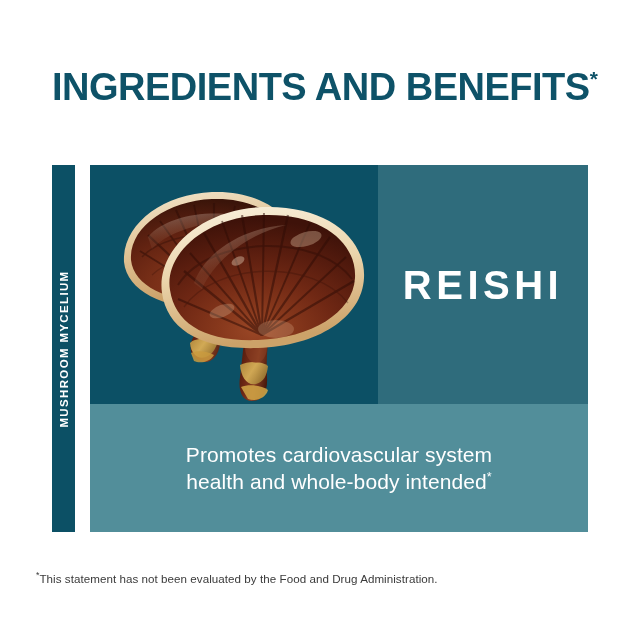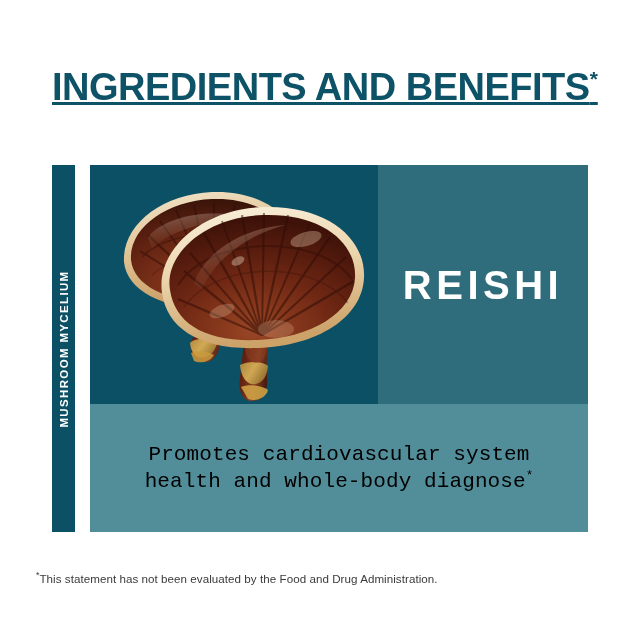--- a/index.html
+++ b/index.html
@@ -21,21 +21,20 @@
     position: absolute;
     left: 52px;
     top: 68px;
     font-family: "Liberation Sans", sans-serif;
     font-size: 38px;
     font-weight: bold;
     letter-spacing: -0.5px;
     color: #0E5268;
     line-height: 1;
     white-space: nowrap;
-    text-decoration: underline;
   }
   #page-title .sup {
     font-size: 0.55em;
     vertical-align: super;
     line-height: 0;
     letter-spacing: 0;
   }
 
   
   #card {
@@ -118,22 +117,22 @@
     left: 0;
     top: 239px;
     width: 498px;
     height: 128px;
     background: #528E9A;
     display: flex;
     align-items: center;
     justify-content: center;
   }
   #benefit-text {
-    color: #000000;
-    font-family: Liberation Mono, monospace;
+    color: #ffffff;
+    font-family: Liberation Sans, sans-serif;
     font-weight: normal;
     font-size: 21px;
     line-height: 1.3;
     text-align: center;
     letter-spacing: 0.1px;
     padding: 0 18px;
   }
   #benefit-text .sup {
     font-size: 0.6em;
     vertical-align: super;
@@ -305,21 +304,21 @@
       </div>
 
       <div id="name-cell">
         <span id="ingredient-name">REISHI</span>
       </div>
     </div>
 
     <div id="benefit-band">
       <div id="benefit-text">
         <span>Promotes cardiovascular system</span><br>
-        <span>health and whole-body diagnose</span><span class="sup">*</span>
+        <span>health and whole-body intended</span><span class="sup">*</span>
       </div>
     </div>
 
   </div>
 </div>
 
 <div id="disclaimer">
   <span class="dl-line"><span class="sup">*</span><span>This statement has not been evaluated by the Food and Drug Administration.</span></span>
 </div>
 

